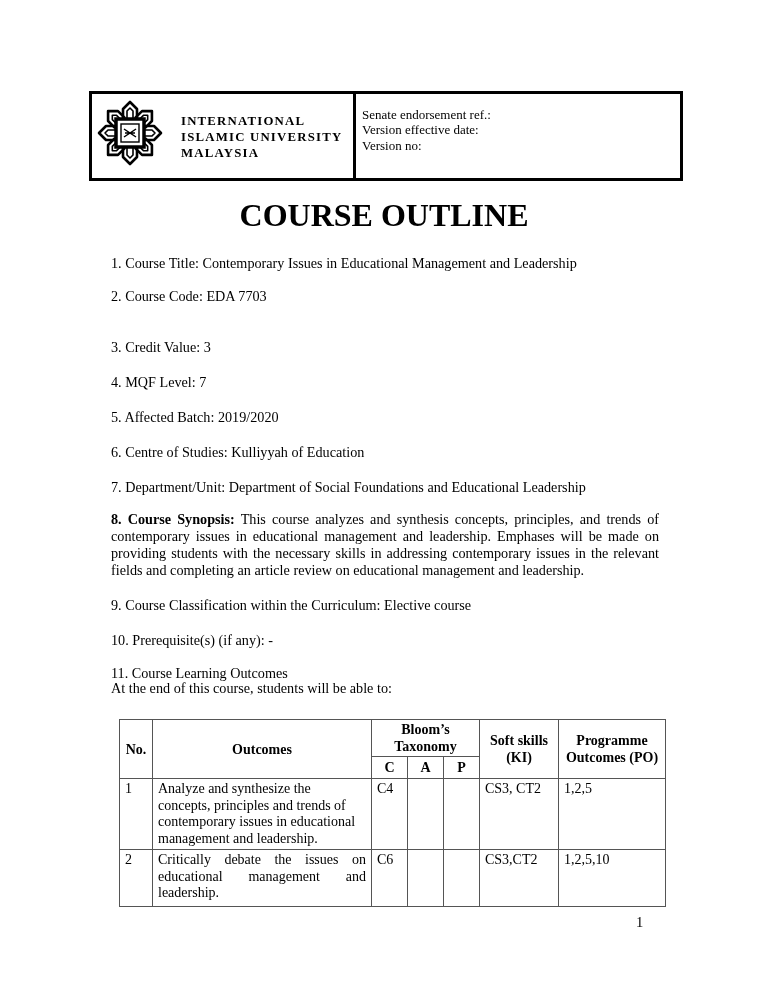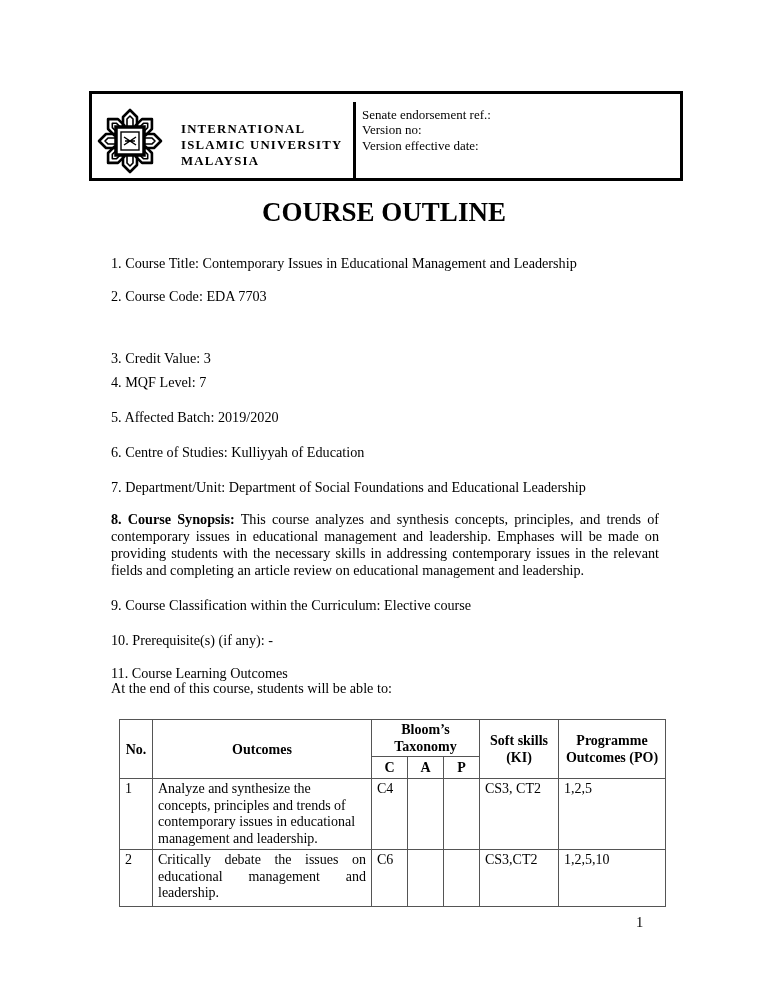--- a/index.html
+++ b/index.html
@@ -1,26 +1,26 @@
 <!DOCTYPE html>
 <html><head>
 <meta charset="utf-8">
 <style>
   html, body { margin:0; padding:0; background:#ffffff; }
   body { width:768px; height:994px; position:relative; overflow:hidden;
          font-family:"Liberation Serif", "DejaVu Serif", serif; color:#000; }
   .header-box { position:absolute; left:89px; top:91px; width:588px; height:84px;
                 border:3px solid #000; display:flex; }
-  .header-left { width:261px; border-right:3px solid #000; position:relative;margin-top:8px; }
+  .header-left { width:261px; border-right:3px solid #000; position:relative; }
   .header-right { flex:1; padding:13px 0 0 6px; font-size:13px; line-height:15.4px; }
   .logo { position:absolute; left:4px; top:5px; width:68px; height:68px; }
   .uni-name { position:absolute; left:89px; top:20px; font-size:12.8px; font-weight:bold;
               letter-spacing:1.2px; line-height:15.8px; }
   .title { position:absolute; left:0; width:768px; top:197px; text-align:center;
-           font-size:27px; font-weight:bold; }
+           font-size:32px; font-weight:bold; }
   .field { position:absolute; left:111px; font-size:14.2px; white-space:nowrap; }
   .field b { font-weight:normal; }
   .synopsis { position:absolute; left:111px; top:511px; width:548px; font-size:14.2px;
               line-height:17px; text-align:justify; }
   .intro { position:absolute; left:111px; top:680px; font-size:14.2px; }
   table.clo { position:absolute; left:119px; top:719px; border-collapse:collapse;
               font-size:14px; }
   table.clo td, table.clo th { border:1px solid #555; vertical-align:top; padding:2px 5px; }
   table.clo th { font-weight:bold; vertical-align:middle; text-align:center; line-height:17px; padding:1px 3px; }
   .page-num { position:absolute; left:636px; top:914px; font-size:14.5px; }
@@ -52,36 +52,36 @@
       <path d="M28,30 L40,38 M28,38 L40,30 M29,34 L39,34" stroke="#000" stroke-width="1.5" fill="none"></path>
     </svg>
     <div class="uni-name">
       <div>INTERNATIONAL</div>
       <div>ISLAMIC UNIVERSITY</div>
       <div>MALAYSIA</div>
     </div>
   </div>
   <div class="header-right">
     <div>Senate endorsement ref.:</div>
+    <div>Version effective date:</div>
     <div>Version no:</div>
-    <div>Version effective date:</div>
   </div>
 </div>
 
 <div class="title">COURSE OUTLINE</div>
 
 <div class="field" style="top:255px">
   <b>1. Course Title:</b>
   <span>Contemporary Issues in Educational Management and Leadership</span>
 </div>
 <div class="field" style="top:288px">
   <b>2. Course Code:</b>
   <span>EDA 7703</span>
 </div>
-<div class="field" style="top:350px">
+<div class="field" style="top:339px">
   <b>3. Credit Value:</b>
   <span>3</span>
 </div>
 <div class="field" style="top:374px">
   <b>4. MQF Level:</b>
   <span>7</span>
 </div>
 <div class="field" style="top:409px">
   <b>5. Affected Batch:</b>
   <span>2019/2020</span>

